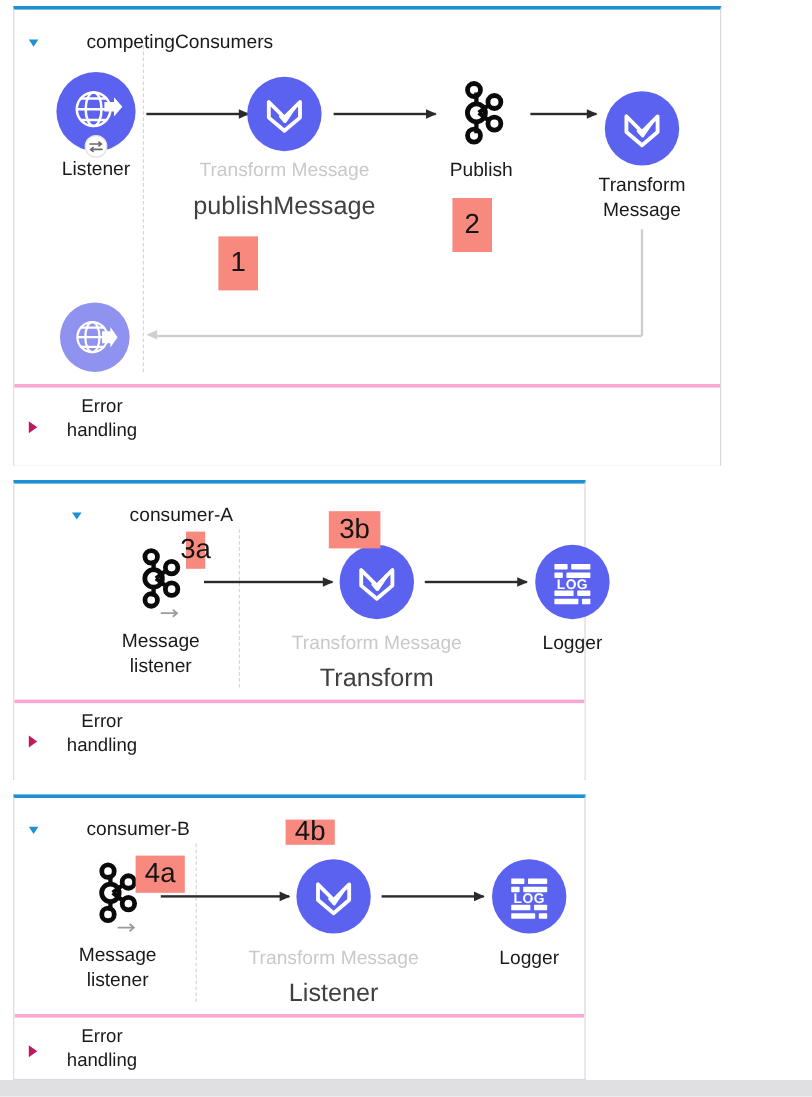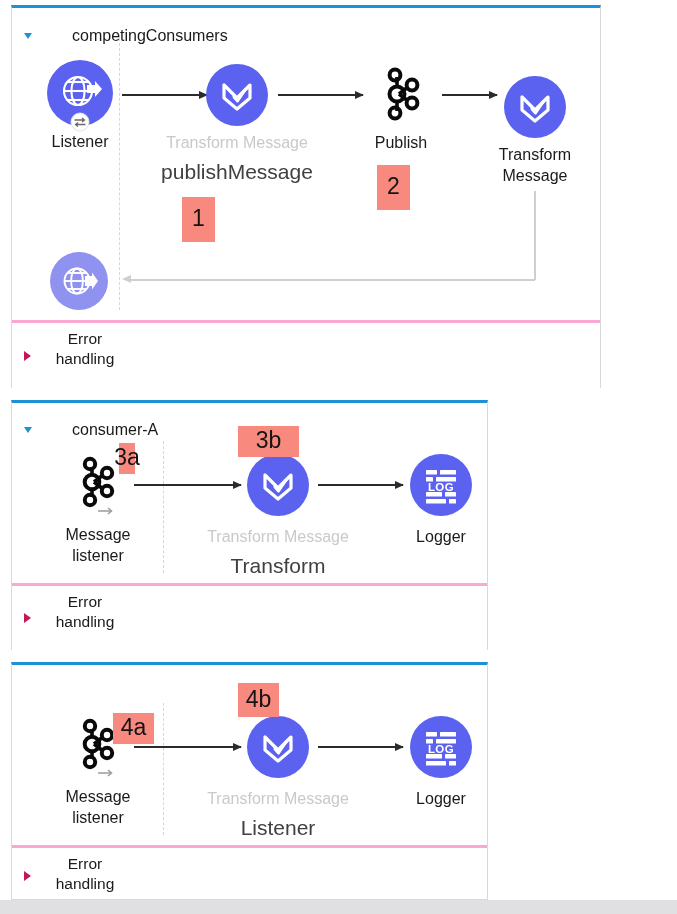--- a/index.html
+++ b/index.html
@@ -244,21 +244,21 @@
       </div>
     </div>
 
     <div class="errbar" style="top:312px; height:68px;">
       <span class="tri-right"></span>
       <span class="err-label">Error
 handling</span>
     </div>
   </div>
 
-  <div class="panel" style="left:11px; top:400px; width:477px; height:250px;">
+  <div class="panel" style="left:11px; top:400px; width:477px; height:250px;padding-left:36px;">
 
     <div class="panel-body" style="height:180px;">
       <div class="vdash" style="left:151px; top:38px; height:132px;"></div>
 
       <div style="position:absolute; left:12px; top:19px; width:200px; height:20px;">
         <span class="tri-down"></span>
         <span class="panel-title" style="left:12px; top:0;">consumer-A</span>
       </div>
 
       <div class="node" style="left:55px; top:48px; width:62px; height:62px;">
@@ -292,21 +292,21 @@
       <div class="node" style="left:235px; top:51px; width:62px; height:62px;">
         <div class="circle" style="left:0; top:0; width:62px; height:62px;"></div>
         <svg width="62" height="62" viewBox="0 0 62 62" style="position:absolute;left:0;top:0;">
           <path d="M18 21 L18 34 L31 45 L44 34 L44 21 L31 34 Z" fill="none" stroke="#ffffff" stroke-width="3.2" stroke-linejoin="round"></path>
           <path d="M28 33 L31.5 37 L39 26" fill="none" stroke="#ffffff" stroke-width="3" stroke-linecap="round" stroke-linejoin="round"></path>
         </svg>
         <div class="node-label muted" style="left:-67px; top:73px; width:196px;">Transform Message</div>
         <div class="node-sub" style="left:-67px; top:98px; width:196px;">Transform</div>
       </div>
 
-      <div class="badge" style="left:226px; top:23px; width:61px; height:31px;">3b</div>
+      <div class="badge" style="left:226px; top:23px; width:43px; height:31px;">3b</div>
 
       <div class="arrow" style="left:306px; top:81px; width:85px;"></div>
 
       <div class="node" style="left:398px; top:51px; width:62px; height:62px;">
         <div class="circle" style="left:0; top:0; width:62px; height:62px;"></div>
         <svg width="62" height="62" viewBox="0 0 62 62" style="position:absolute;left:0;top:0;">
           <g fill="#ffffff">
             <rect x="16" y="16" width="11" height="4.6" rx="0.6"></rect>
             <rect x="30" y="16" width="16" height="4.6" rx="0.6"></rect>
             <rect x="16" y="23" width="7" height="4.6" rx="0.6"></rect>
@@ -327,20 +327,24 @@
       <span class="err-label">Error
 handling</span>
     </div>
   </div>
 
   <div class="panel" style="left:11px; top:662px; width:477px; height:238px; overflow:hidden;">
 
     <div class="panel-body" style="height:180px;">
       <div class="vdash" style="left:151px; top:38px; height:132px;"></div>
 
+      <div style="position:absolute; left:12px; top:19px; width:200px; height:20px;">
+        <span class="tri-down"></span>
+        <span class="panel-title" style="left:12px; top:0;">consumer-B</span>
+      </div>
 
       <div class="node" style="left:55px; top:48px; width:62px; height:62px;">
         <svg width="62" height="62" viewBox="0 0 62 62" style="position:absolute;left:0;top:0;">
           <g fill="none" stroke="#0a0a0a" stroke-width="3.6">
             <line x1="25" y1="16" x2="25" y2="24"></line>
             <line x1="25" y1="38" x2="25" y2="46"></line>
             <line x1="27" y1="31" x2="36" y2="24"></line>
             <line x1="27" y1="31" x2="36" y2="38"></line>
           </g>
           <circle cx="25" cy="31" r="7.3" fill="none" stroke="#0a0a0a" stroke-width="4"></circle>
@@ -366,21 +370,21 @@
       <div class="node" style="left:235px; top:51px; width:62px; height:62px;">
         <div class="circle" style="left:0; top:0; width:62px; height:62px;"></div>
         <svg width="62" height="62" viewBox="0 0 62 62" style="position:absolute;left:0;top:0;">
           <path d="M18 21 L18 34 L31 45 L44 34 L44 21 L31 34 Z" fill="none" stroke="#ffffff" stroke-width="3.2" stroke-linejoin="round"></path>
           <path d="M28 33 L31.5 37 L39 26" fill="none" stroke="#ffffff" stroke-width="3" stroke-linecap="round" stroke-linejoin="round"></path>
         </svg>
         <div class="node-label muted" style="left:-67px; top:73px; width:196px;">Transform Message</div>
         <div class="node-sub" style="left:-67px; top:98px; width:196px;">Listener</div>
       </div>
 
-      <div class="badge" style="left:226px; top:18px; width:41px; height:34px;">4b</div>
+      <div class="badge" style="left:226px; top:18px; width:41px; height:21px;">4b</div>
 
       <div class="arrow" style="left:306px; top:81px; width:85px;"></div>
 
       <div class="node" style="left:398px; top:51px; width:62px; height:62px;">
         <div class="circle" style="left:0; top:0; width:62px; height:62px;"></div>
         <svg width="62" height="62" viewBox="0 0 62 62" style="position:absolute;left:0;top:0;">
           <g fill="#ffffff">
             <rect x="16" y="16" width="11" height="4.6" rx="0.6"></rect>
             <rect x="30" y="16" width="16" height="4.6" rx="0.6"></rect>
             <rect x="16" y="23" width="7" height="4.6" rx="0.6"></rect>

